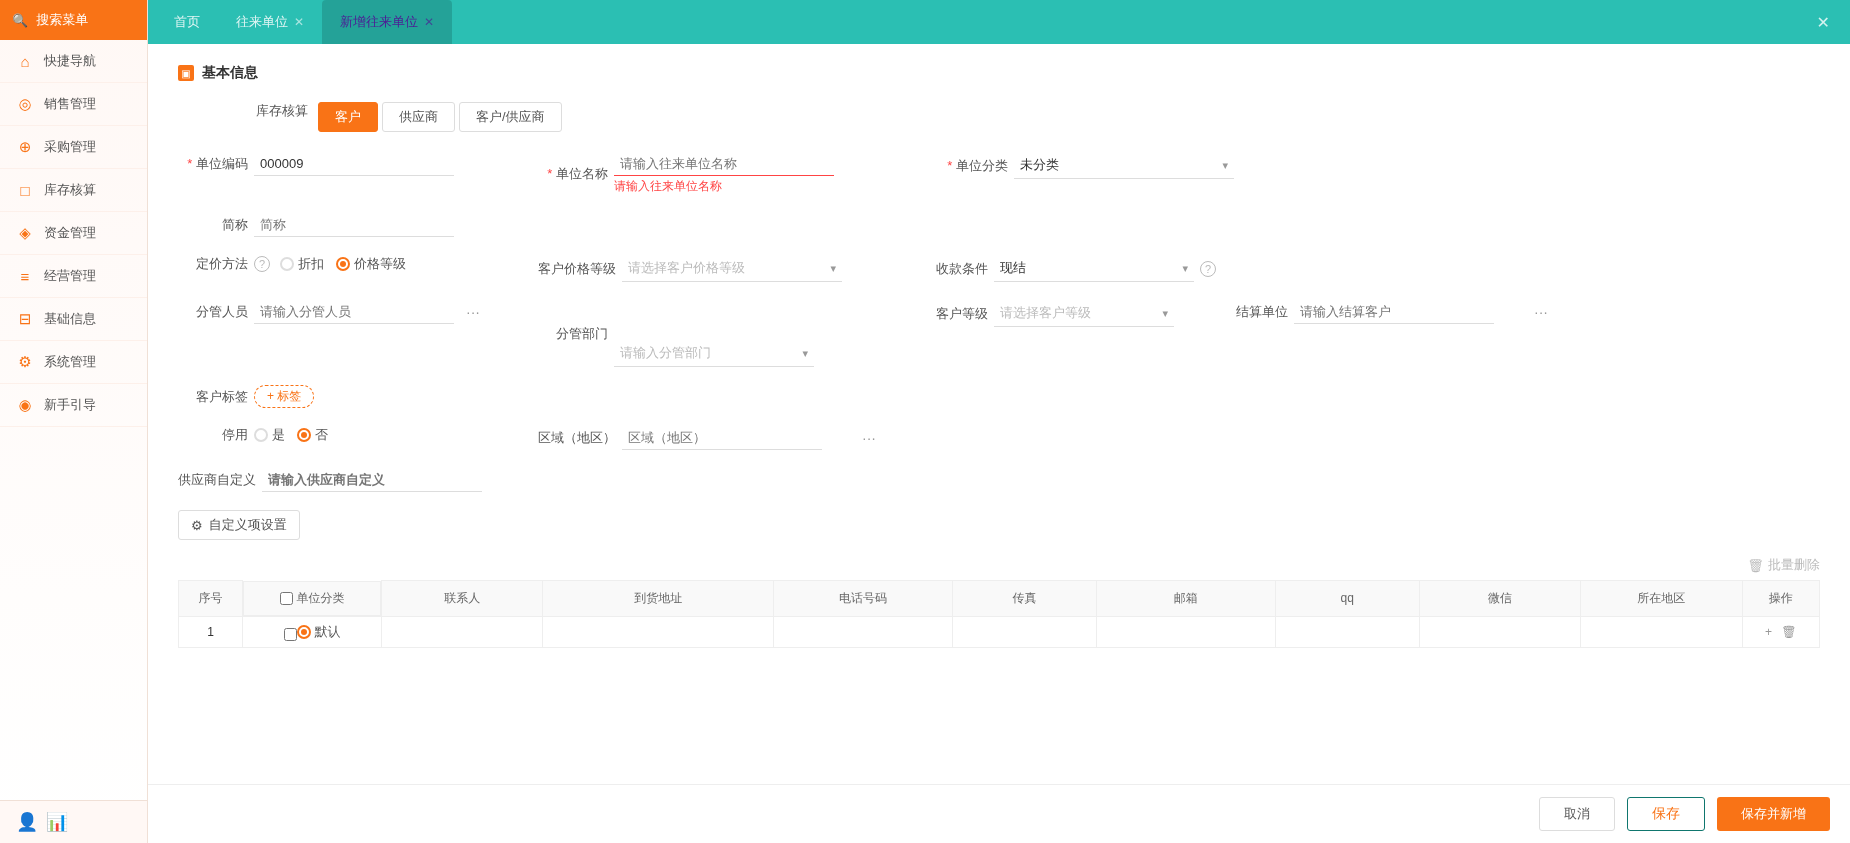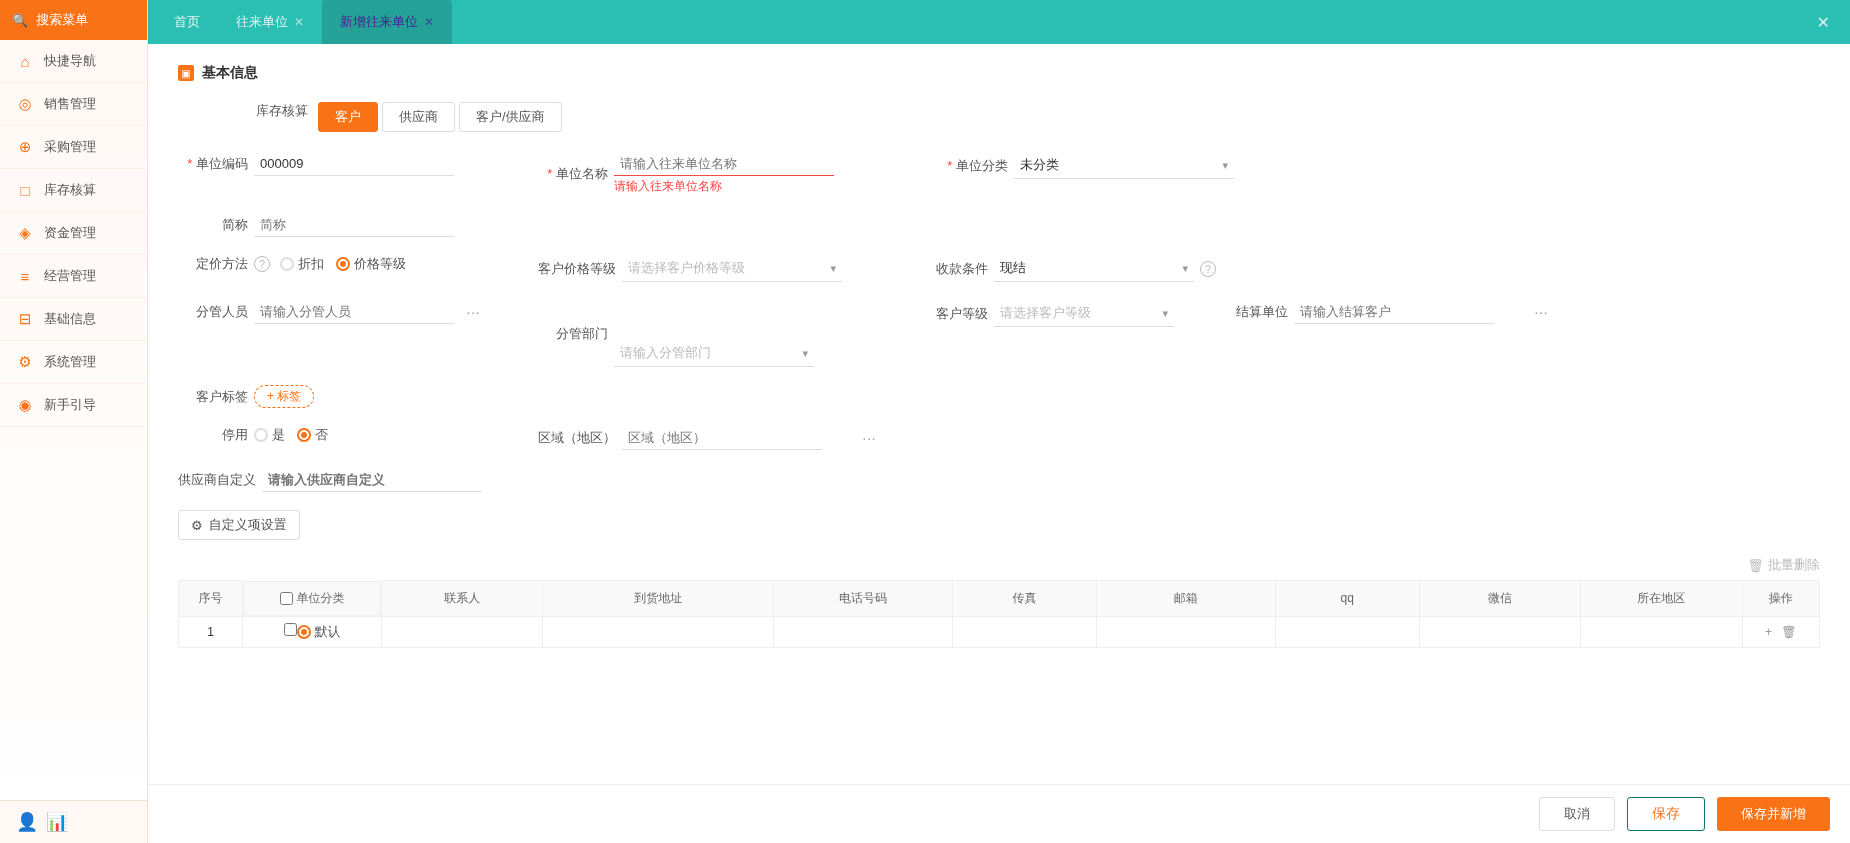--- a/index.html
+++ b/index.html
@@ -579,21 +579,21 @@
             <th>qq</th>
             <th>微信</th>
             <th>所在地区</th>
             <th>操作</th>
           </tr>
         </thead>
         <tbody>
           <tr>
             <td>1</td>
             <td>
-              <div style="display:flex; align-items:flex-start; justify-content:center; gap:0;">
+              <div style="display:flex; align-items:flex-end; justify-content:center; gap:0;">
                 <input type="checkbox" style="">
                 <div class="radio-item">
                   <div class="radio-circle selected"></div>
                   <span>默认</span>
                 </div>
               </div>
             </td>
             <td><input type="text" style="border: none; outline: none; width: 80px;"></td>
             <td><input type="text" style="border: none; outline: none; width: 120px;"></td>
             <td><input type="text" style="border: none; outline: none; width: 90px;"></td>

